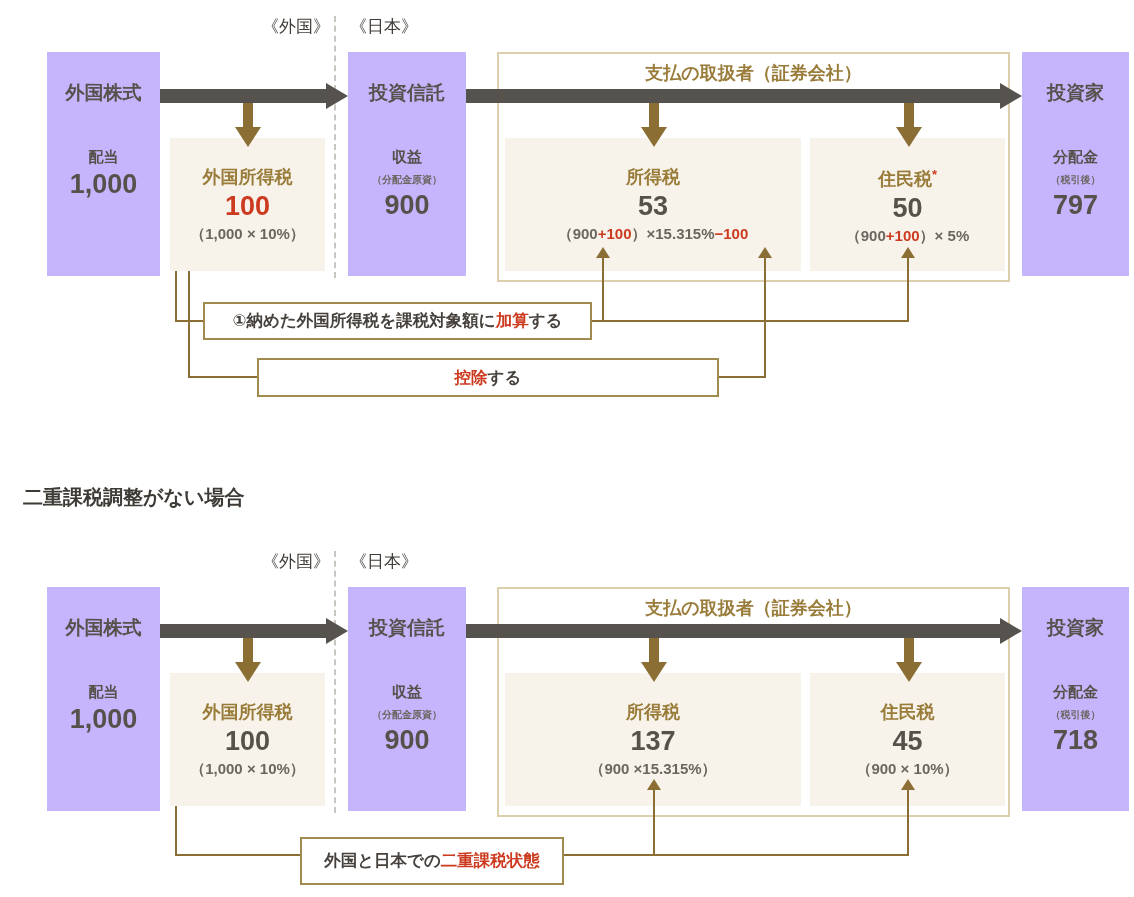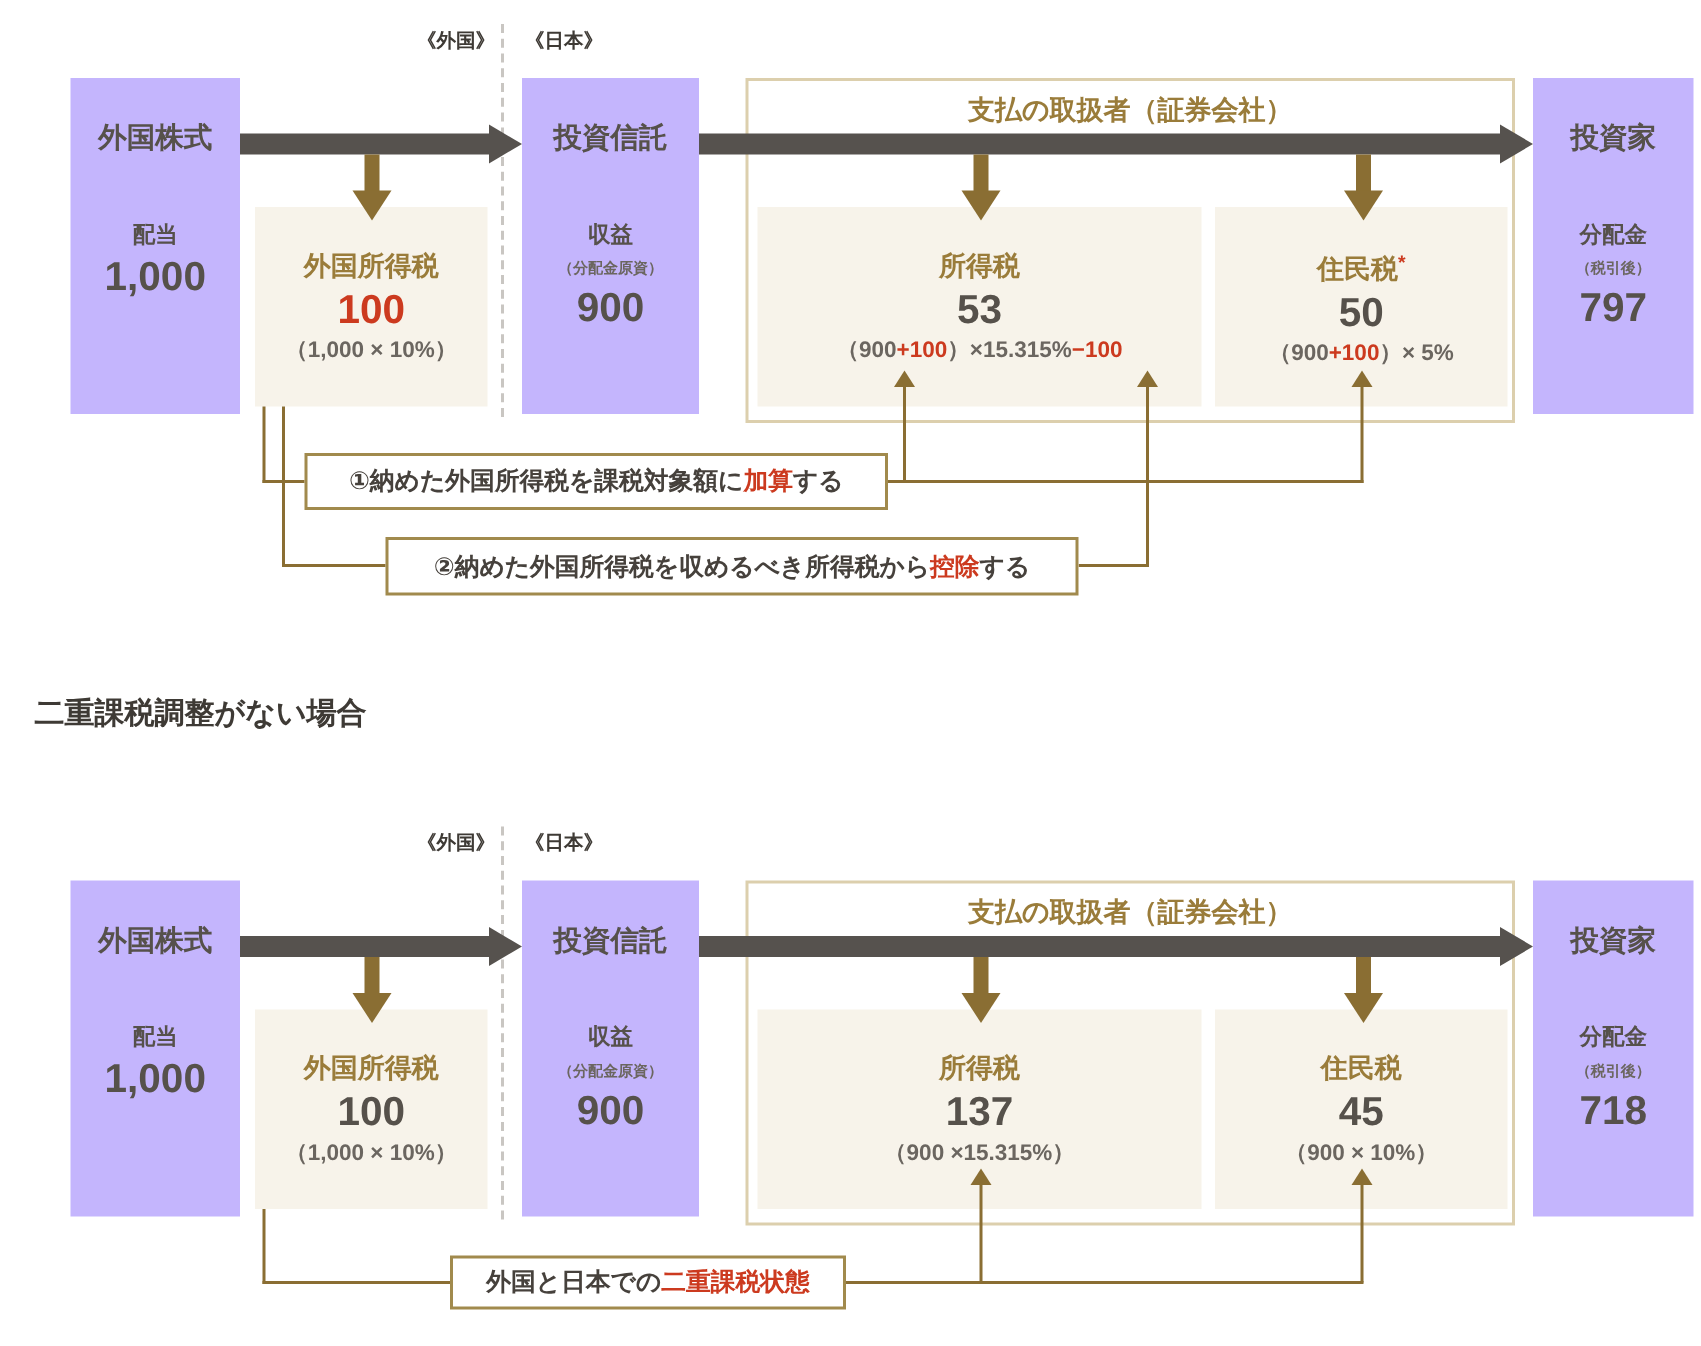--- a/index.html
+++ b/index.html
@@ -6,21 +6,21 @@
   body{font-family:"Liberation Sans","DejaVu Sans",sans-serif;}
   .page{position:relative;width:1134px;height:897px;background:#ffffff;overflow:hidden;}
   .abs{position:absolute;}
   .nw{white-space:nowrap;}
   .gray-box{background:#c4b5fd;}
   .cream-box{background:#f7f3ea;}
   .frame{background:#ffffff;border:2px solid #dccfad;box-sizing:border-box;}
   .callout{background:#ffffff;border:2px solid #a18a4d;box-sizing:border-box;
            display:flex;align-items:center;justify-content:center;
            font-size:16.5px;font-weight:700;color:#46413c;white-space:nowrap;}
-  .region{font-size:13px;font-weight:700;color:#3e3a35;line-height:22px;}
+  .region{font-size:17px;font-weight:400;color:#3e3a35;line-height:22px;}
   .dash-v{width:0;border-left:2px dashed #c9c6c2;}
   .box-title{font-size:19px;font-weight:700;color:#56514b;text-align:center;width:100%;line-height:26px;}
   .blk{text-align:center;width:100%;}
   .lbl{font-size:15px;font-weight:700;color:#56514b;line-height:25px;}
   .sub{font-size:10px;font-weight:700;color:#6b6660;line-height:21px;}
   .val{font-size:27px;font-weight:700;color:#56514b;line-height:31px;}
   .tax-box{display:flex;flex-direction:column;align-items:center;justify-content:center;text-align:center;box-sizing:border-box;}
   .tax-title{font-size:18px;font-weight:700;color:#9a7c3a;line-height:25px;}
   .tax-val{font-size:27px;font-weight:700;color:#56514b;line-height:32px;}
   .formula{font-size:15px;font-weight:700;color:#6b6660;line-height:23px;white-space:nowrap;}
@@ -117,27 +117,26 @@
   <div class="abs uphead" style="left:758px;top:247px;"></div>
   <div class="abs line" style="left:907px;top:256px;width:2px;height:66px;"></div>
   <div class="abs uphead" style="left:901px;top:247px;"></div>
 
   <div class="abs callout" style="left:203px;top:302px;width:389px;height:38px;">
     <span>①納めた外国所得税を課税対象額に</span>
       <span class="red">加算</span>
       <span>する</span>
   </div>
   <div class="abs callout" style="left:257px;top:358px;width:462px;height:39px;">
-    <span>②納めた外国所得税を収めるべき所得税から</span>
       <span class="red">控除</span>
       <span>する</span>
   </div>
 
 
-  <div class="abs h2" style="left:23px;top:462px;">二重課税調整がない場合</div>
+  <div class="abs h2" style="left:23px;top:484px;">二重課税調整がない場合</div>
 
   <div class="abs region" style="left:238px;top:551px;width:92px;text-align:right;">《外国》</div>
   <div class="abs region" style="left:350px;top:551px;">《日本》</div>
   <div class="abs dash-v" style="left:334px;top:551px;height:262px;"></div>
 
   <div class="abs frame" style="left:497px;top:587px;width:513px;height:230px;">
     <div class="abs handler nw" style="left:0;top:7px;">支払の取扱者（証券会社）</div>
   </div>
 
   <div class="abs gray-box" style="left:47px;top:587px;width:113px;height:224px;">
@@ -197,18 +196,18 @@
   <div class="abs ohead-d" style="left:896px;top:662px;"></div>
 
   <div class="abs line" style="left:175px;top:806px;width:2px;height:50px;"></div>
   <div class="abs line" style="left:175px;top:854px;width:127px;height:2px;"></div>
   <div class="abs line" style="left:564px;top:854px;width:345px;height:2px;"></div>
   <div class="abs line" style="left:653px;top:789px;width:2px;height:66px;"></div>
   <div class="abs uphead" style="left:647px;top:779px;"></div>
   <div class="abs line" style="left:907px;top:789px;width:2px;height:66px;"></div>
   <div class="abs uphead" style="left:901px;top:779px;"></div>
 
-  <div class="abs callout" style="left:300px;top:837px;width:264px;height:36px;">
+  <div class="abs callout" style="left:300px;top:837px;width:264px;height:48px;">
     <span>外国と日本での</span>
       <span class="red">二重課税状態</span>
   </div>
 
 </div>
 
 </body></html>

